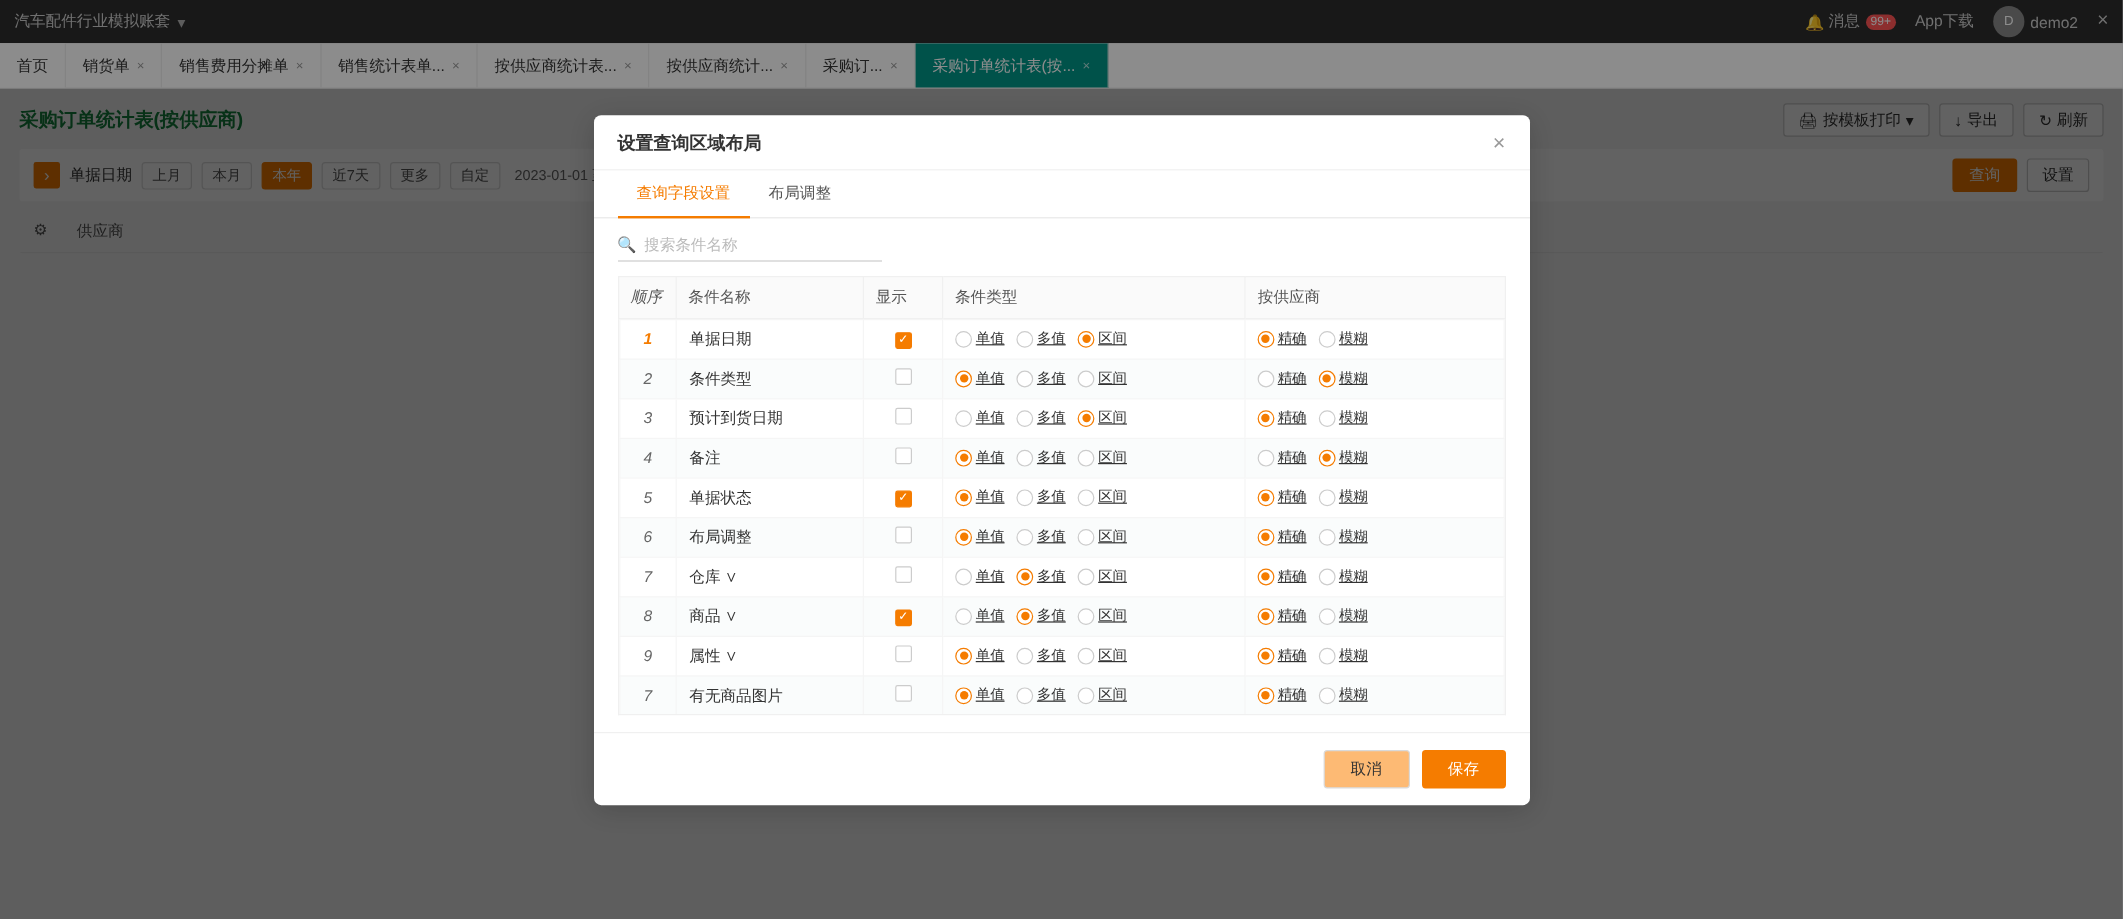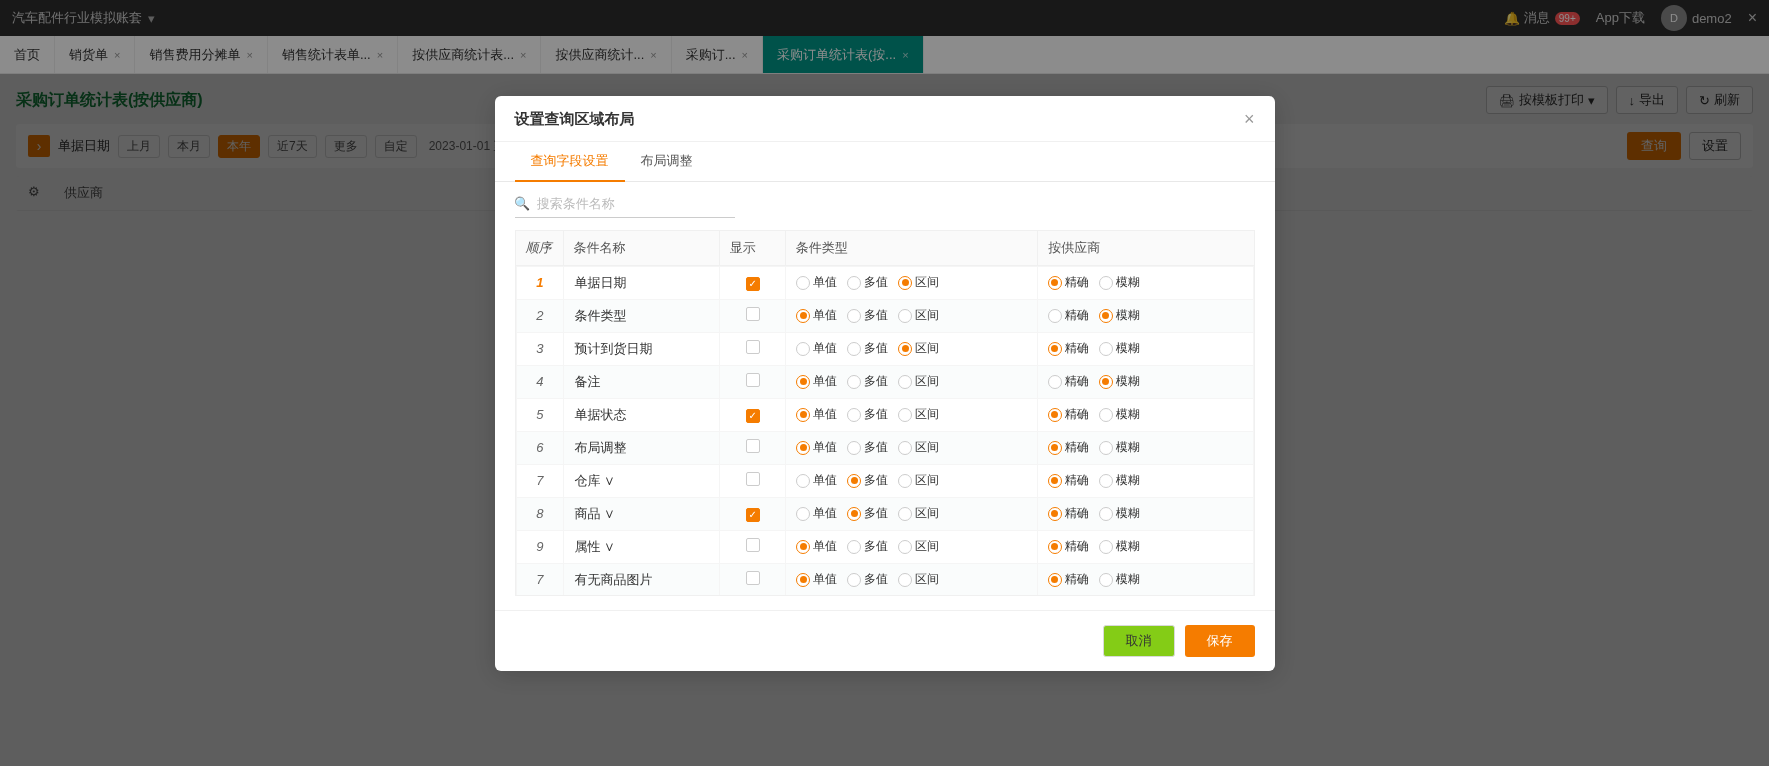--- a/index.html
+++ b/index.html
@@ -155,21 +155,21 @@
     }
     .field-table tbody tr:nth-child(even) td { background: #fafcfc; }
 
     .col-order { width: 40px; text-align: center; font-style: italic; }
     .col-name { width: 130px; }
     .col-show { width: 55px; text-align: center; }
     .col-type { width: 210px; }
     .col-match { width: 180px; }
 
     
-    .radio-group { display: flex; align-items: flex-start; gap: 10px; }
+    .radio-group { display: flex; align-items: flex-start; gap: 10px; text-decoration: underline; }
     .radio-item { display: flex; align-items: center; gap: 3px; cursor: pointer; }
     .radio-circle {
       width: 14px; height: 14px; border-radius: 50%;
       border: 1.5px solid #ccc;
       display: inline-flex; align-items: center; justify-content: center;
       background: #fff;
     }
     .radio-circle.checked { border-color: #f57c00; }
     .radio-circle.checked::after { content: ''; width: 7px; height: 7px; border-radius: 50%; background: #f57c00; }
     .checkbox-sq {
@@ -189,21 +189,21 @@
     }
 
     
     .modal-footer {
       padding: 14px 20px;
       border-top: 1px solid #f0f0f0;
       display: flex;
       justify-content: flex-end;
       gap: 10px;
     }
-    .btn-cancel { padding: 6px 22px; border: 1px solid #d9d9d9; background: #84cc16; border-radius: 3px; cursor: pointer; font-size: 13px; color: #333; }
+    .btn-cancel { padding: 6px 22px; border: 1px solid #d9d9d9; background: #fdba74; border-radius: 3px; cursor: pointer; font-size: 13px; color: #333; }
     .btn-save { padding: 6px 22px; background: #f57c00; color: #fff; border: none; border-radius: 3px; cursor: pointer; font-size: 13px; }
 
     
     .bg-page { filter: blur(0px); }
     .dim-overlay { position: absolute; top: 0; left: 0; right: 0; bottom: 0; background: rgba(0,0,0,0.3); z-index: 99; }
   </style>
 </head>
 <body>
 
 <div class="top-nav">

